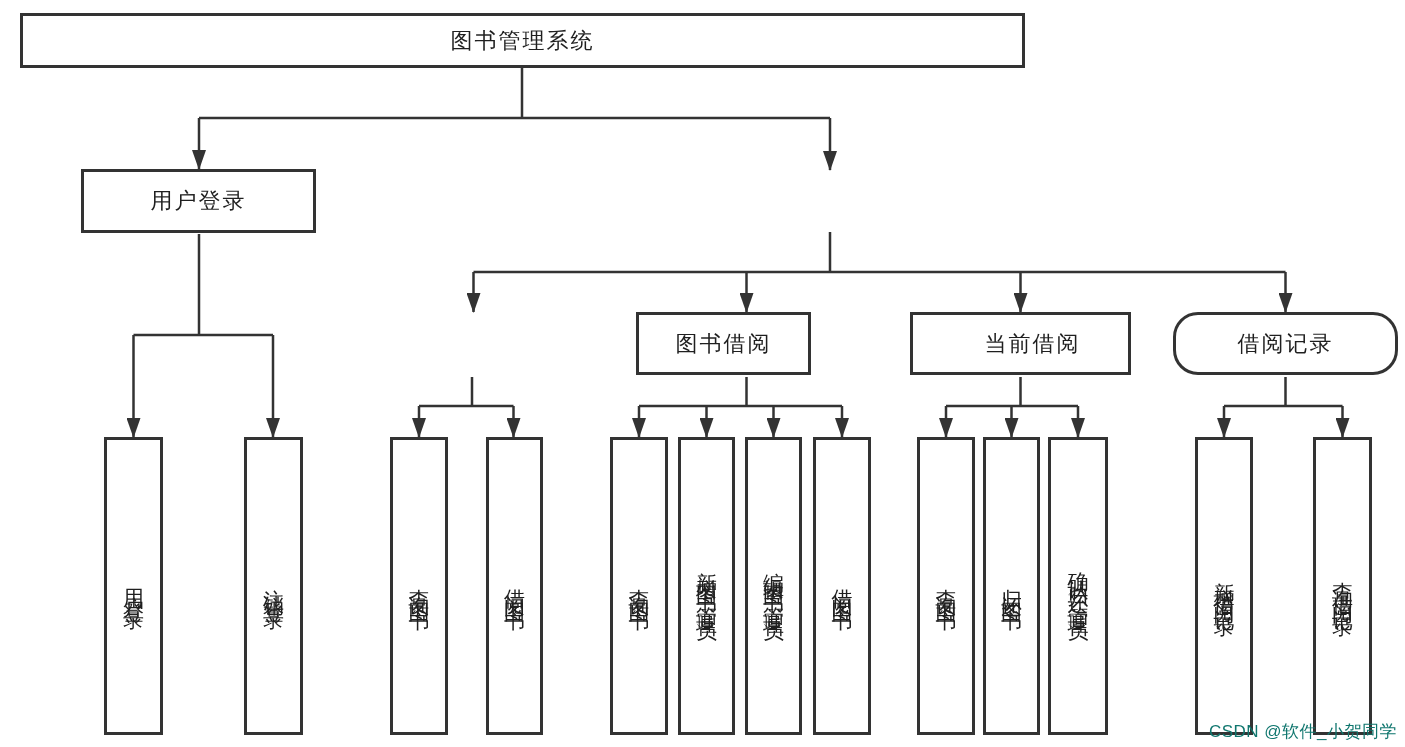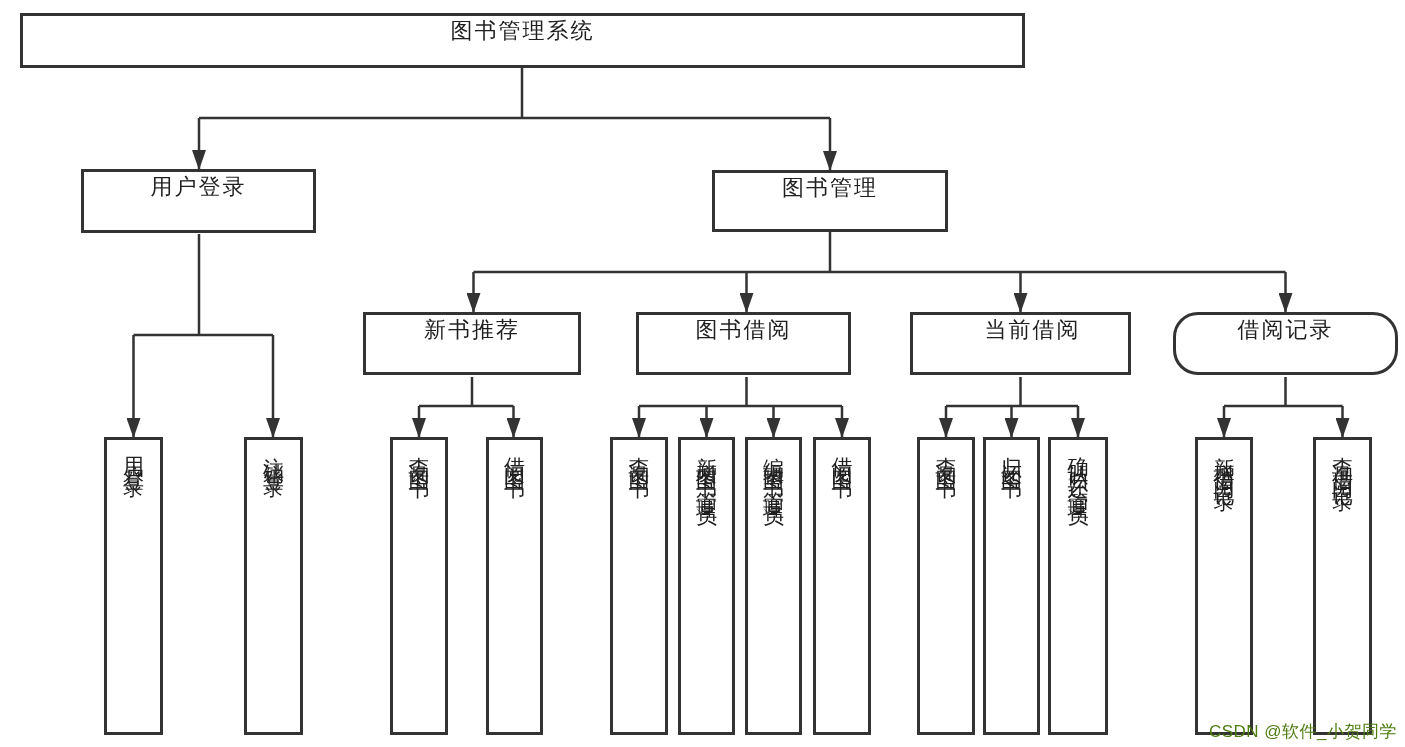--- a/index.html
+++ b/index.html
@@ -4,30 +4,30 @@
 <style>
   html,body{margin:0;padding:0;background:#ffffff;}
   .stage{
     position:relative;width:1405px;height:747px;background:#ffffff;
     font-family:"Liberation Sans", sans-serif;overflow:hidden;
   }
   .connectors{position:absolute;left:0;top:0;width:1405px;height:747px;}
   .ln{stroke:#333333;stroke-width:2.5;fill:none;}
   .box{
     position:absolute;box-sizing:border-box;border:3px solid #333333;background:#ffffff;
-    display:flex;justify-content:center;color:#1f1f1f;
+    display:flex;align-items:center;justify-content:center;color:#1f1f1f;
   }
   .hbox{font-size:22px;letter-spacing:2px;}
   .vbox .vtext{
     writing-mode:vertical-rl;text-orientation:mixed;
     font-size:21px;line-height:1.05;letter-spacing:7px;color:#1f1f1f;
   }
   .watermark{
     position:absolute;right:8px;bottom:4px;z-index:5;
-    font-size:17px;color:#4d7c0f;letter-spacing:0.5px;white-space:nowrap;
+    font-size:17px;color:#0f766e;letter-spacing:0.5px;white-space:nowrap;
   }
 </style>
 </head>
 <body>
 
 <div class="stage">
 
   <svg class="connectors" viewBox="0 0 1405 747" xmlns="http://www.w3.org/2000/svg">
     <defs>
       <marker id="arr" viewBox="0 0 20 14" refX="19" refY="7" markerWidth="20" markerHeight="14" orient="auto" markerUnits="userSpaceOnUse">
@@ -83,28 +83,22 @@
     </g>
   </svg>
 
   <div class="box hbox" style="left:20px;top:13px;width:1005px;height:55px;">
     <span>图书管理系统</span>
   </div>
 
   <div class="box hbox" style="left:81px;top:169px;width:235px;height:64px;">
     <span>用户登录</span>
   </div>
-  <div class="box hbox" style="left:712px;top:170px;width:236px;height:62px;">
-    <span>图书管理</span>
-  </div>
 
-  <div class="box hbox" style="left:363px;top:312px;width:218px;height:63px;">
-    <span>新书推荐</span>
-  </div>
-  <div class="box hbox" style="left:636px;top:312px;width:215px;height:63px;">
+  <div class="box hbox" style="left:636px;top:312px;width:175px;height:63px;">
     <span>图书借阅</span>
   </div>
   <div class="box hbox" style="left:910px;top:312px;width:221px;height:63px;padding-left:24px;">
     <span>当前借阅</span>
   </div>
   <div class="box hbox" style="left:1173px;top:312px;width:225px;height:63px;border-radius:25px;">
     <span>借阅记录</span>
   </div>
 
   <div class="box vbox" style="left:104px;top:437px;width:59px;height:298px;">

